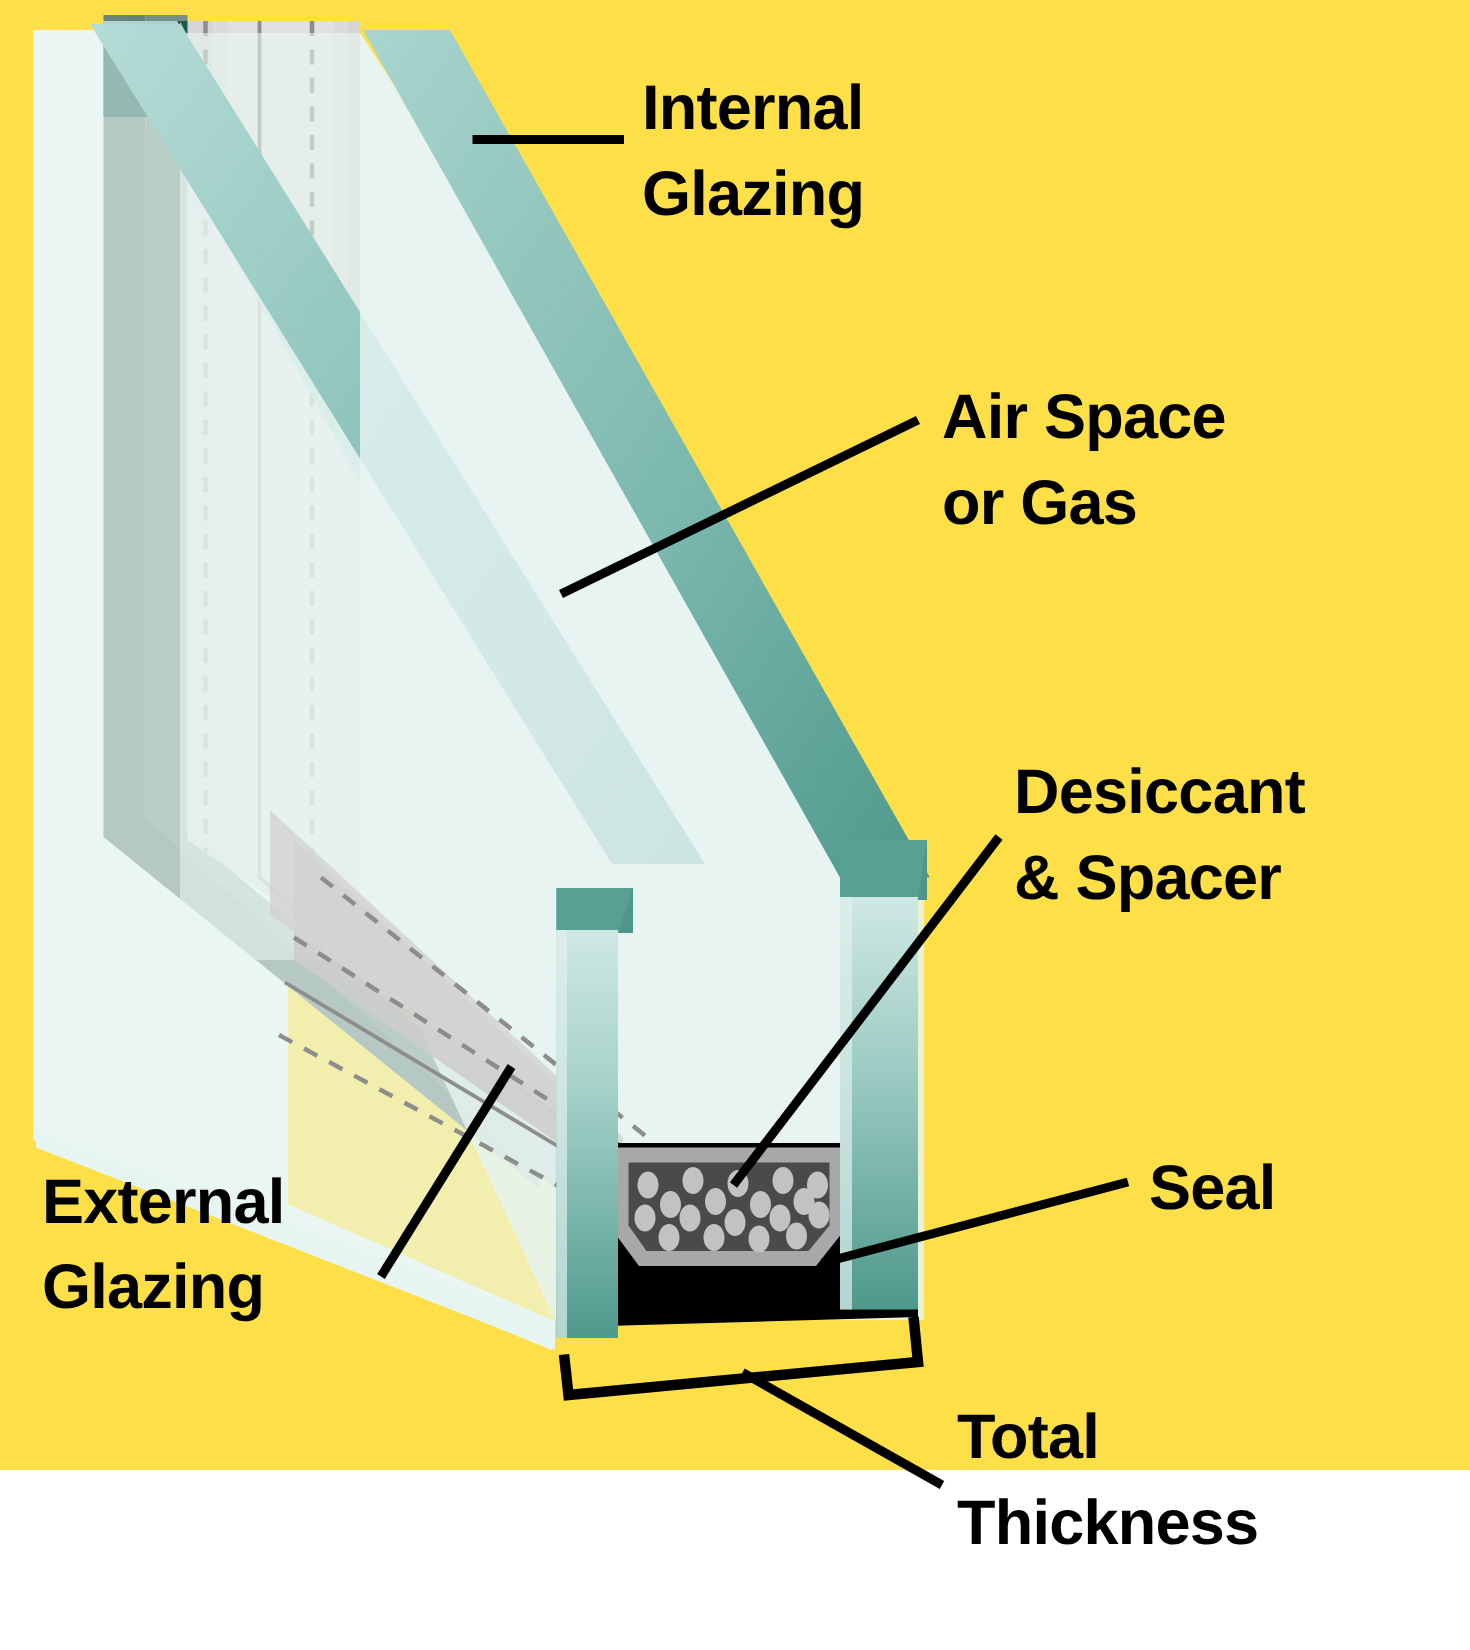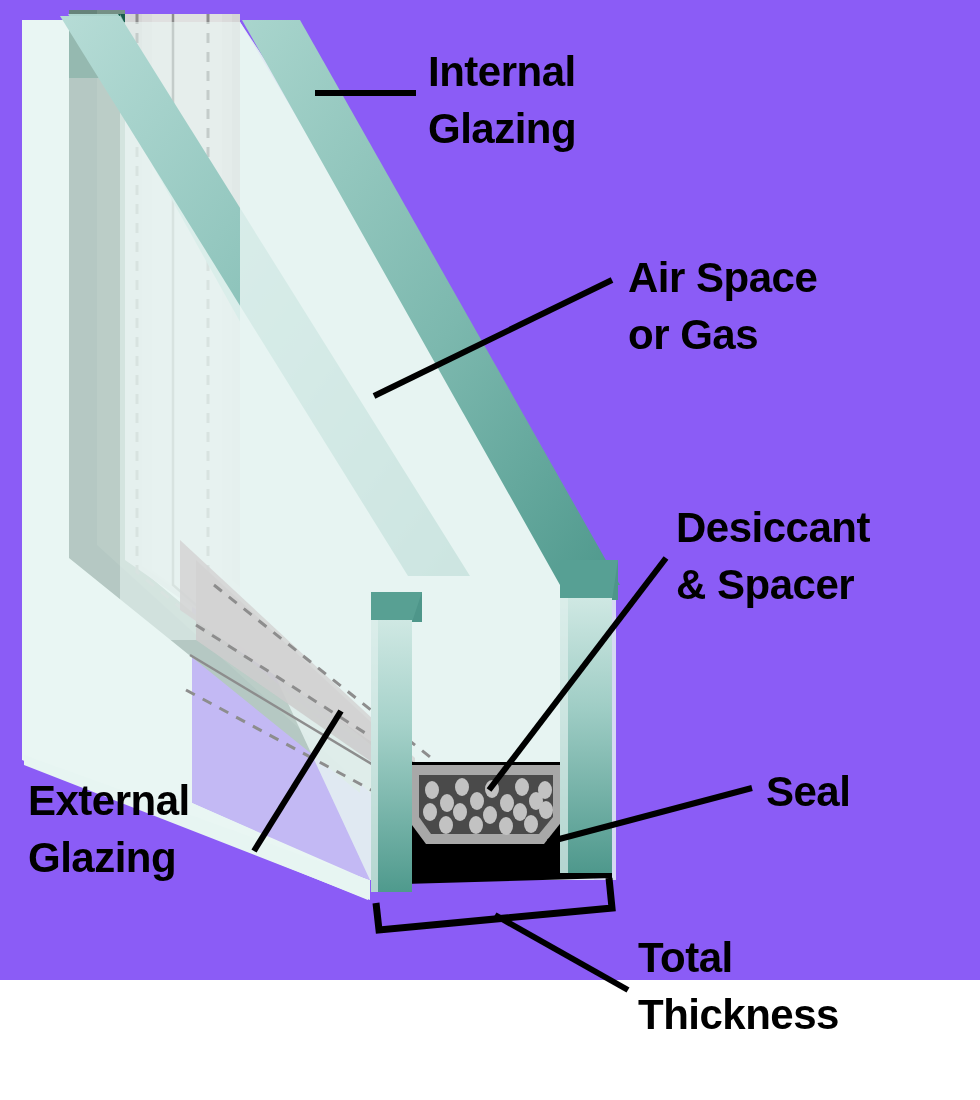--- a/index.html
+++ b/index.html
@@ -11,21 +11,21 @@
   body {
     width: 980px;
     height: 1100px;
     font-family: "Liberation Sans", sans-serif;
     overflow: hidden;
   }
   #diagram-root {
     position: relative;
     width: 980px;
     height: 980px;
-    background: #8b5cf6;
+    background: #fde047;
   }
   svg.scene {
     display: block;
     width: 980px;
     height: 1100px;
   }
   text.callout-label {
     font-family: "Liberation Sans", sans-serif;
     font-weight: bold;
     font-size: 42px;

